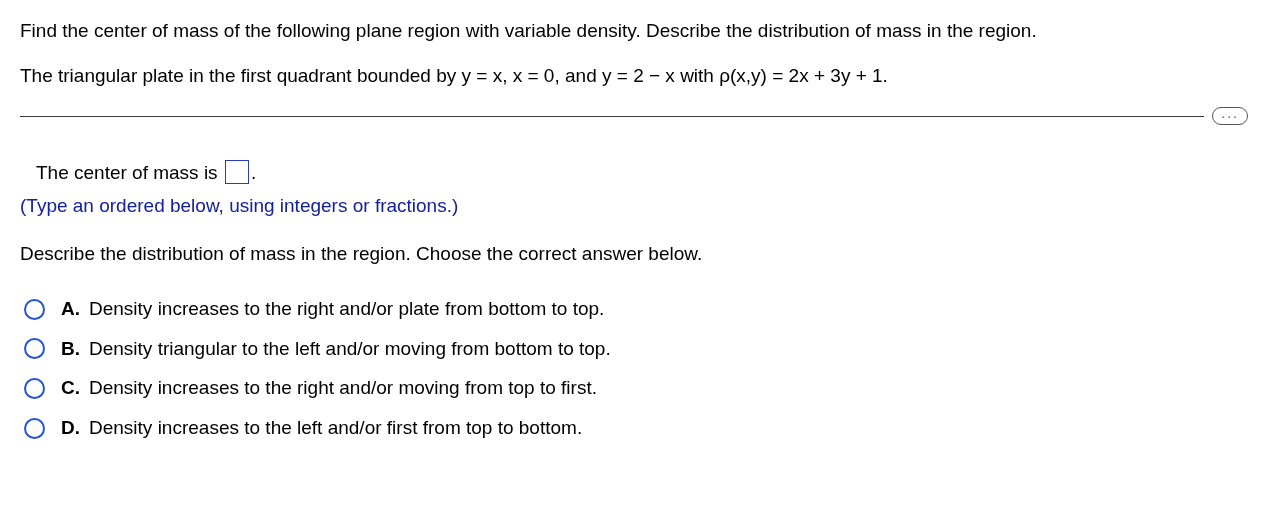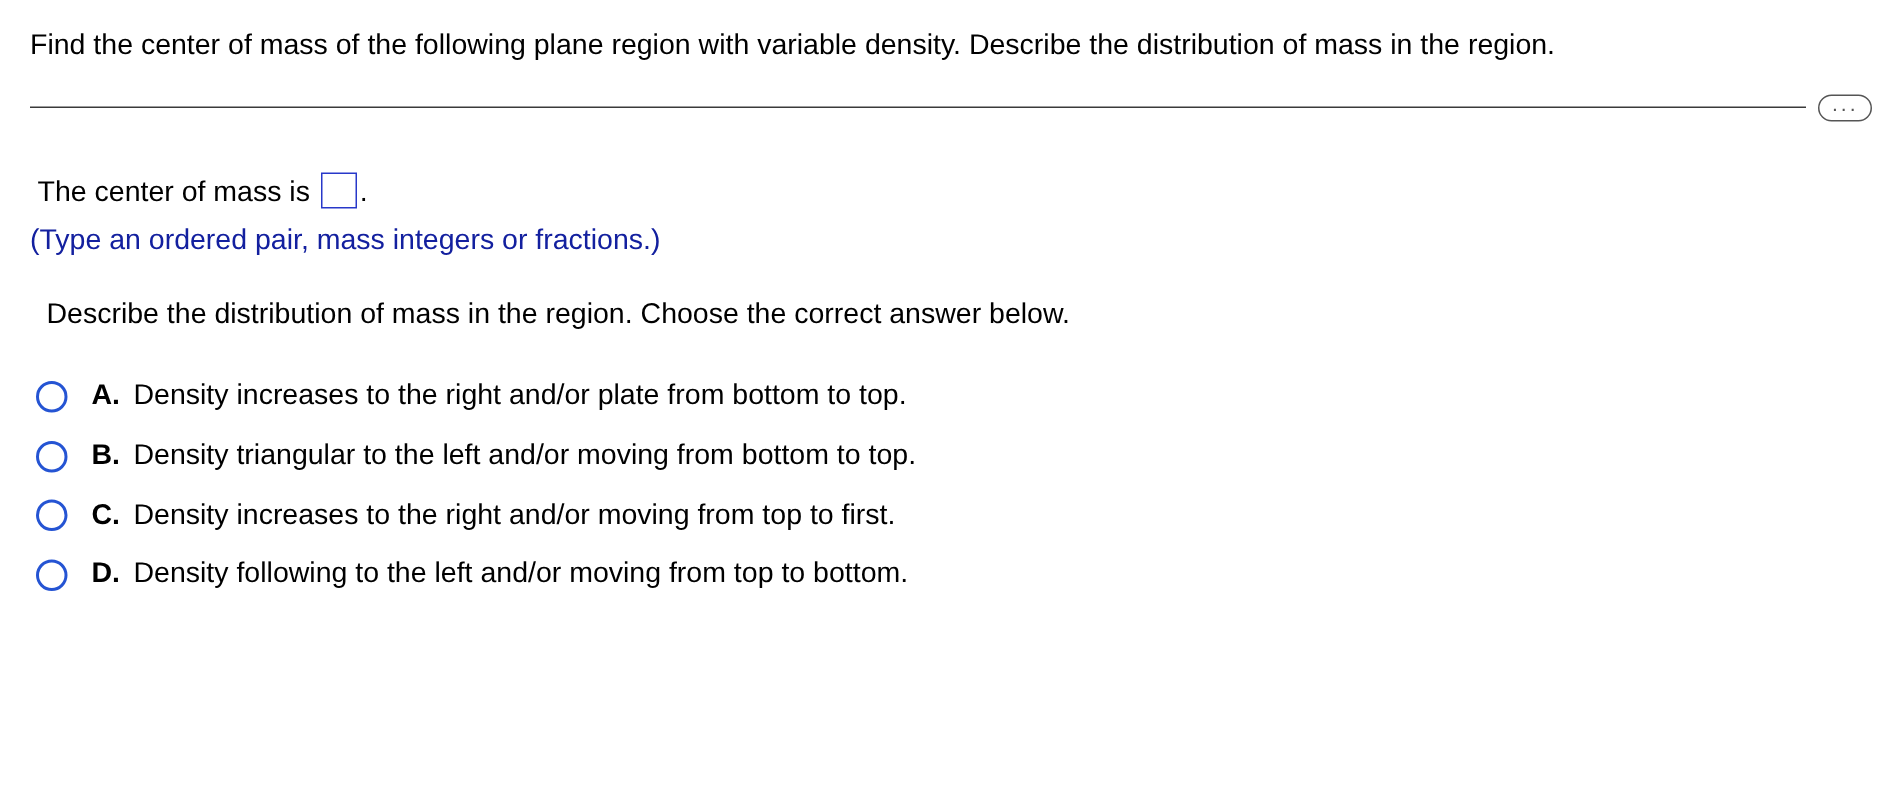--- a/index.html
+++ b/index.html
@@ -29,37 +29,37 @@
     border-radius: 10px;
     padding: 0px 8px 2px 8px;
     margin-left: 8px;
     font-size: 14px;
     color: #555;
     line-height: 1;
     letter-spacing: 2px;
     cursor: pointer;
   }
   .more-pill span { position: relative; top: -2px; }
-  .answer-line { margin: 0 0 6px 5px; }
+  .answer-line { margin: 0 0 6px 16px; }
   .input-box {
     display: inline-block;
     width: 24px;
     height: 24px;
     border: 1.5px solid #2838c9;
     vertical-align: middle;
     position: relative;
     top: -2px;
     margin: 0 2px;
     box-sizing: border-box;
   }
   .hint {
     color: #13209f;
     margin: 0 0 22px 0;
   }
-  .prompt2 { margin: 0 0 28px 11px; }
+  .prompt2 { margin: 0 0 28px 0; }
   .options { padding-left: 4px; }
   .opt {
     display: flex;
     align-items: center;
     margin-bottom: 13px;
     cursor: pointer;
   }
   .radio {
     width: 21px;
     height: 21px;
@@ -69,31 +69,32 @@
     margin-right: 16px;
     box-sizing: border-box;
   }
   .opt-letter { font-weight: bold; margin-right: 8px; min-width: 20px; }
 </style>
 </head>
 <body>
 
 <div class="problem">
   <p>Find the center of mass of the following plane region with variable density. Describe the distribution of mass in the region.</p>
+  <p>The triangular plate in the first quadrant bounded by y = x, x = 0, and y = 2 − x with ρ(x,y) = 2x + 3y + 1.</p>
 </div>
 
 <div class="hr-row">
   <div class="hr-line"></div>
   <div class="more-pill"><span>...</span></div>
 </div>
 
 <p class="answer-line">
   <span>The center of mass is </span><span class="input-box"></span><span>.</span>
 </p>
-<p class="hint">(Type an ordered pair, mass integers or fractions.)</p>
+<p class="hint">(Type an ordered below, using integers or fractions.)</p>
 
 <p class="prompt2">Describe the distribution of mass in the region. Choose the correct answer below.</p>
 
 <div class="options">
   <div class="opt">
     <div class="radio"></div>
     <span class="opt-letter">A.</span>
     <span>Density increases to the right and/or plate from bottom to top.</span>
   </div>
   <div class="opt">
@@ -102,15 +103,15 @@
     <span>Density triangular to the left and/or moving from bottom to top.</span>
   </div>
   <div class="opt">
     <div class="radio"></div>
     <span class="opt-letter">C.</span>
     <span>Density increases to the right and/or moving from top to first.</span>
   </div>
   <div class="opt">
     <div class="radio"></div>
     <span class="opt-letter">D.</span>
-    <span>Density following to the left and/or moving from top to bottom.</span>
+    <span>Density increases to the left and/or first from top to bottom.</span>
   </div>
 </div>
 
 </body></html>

